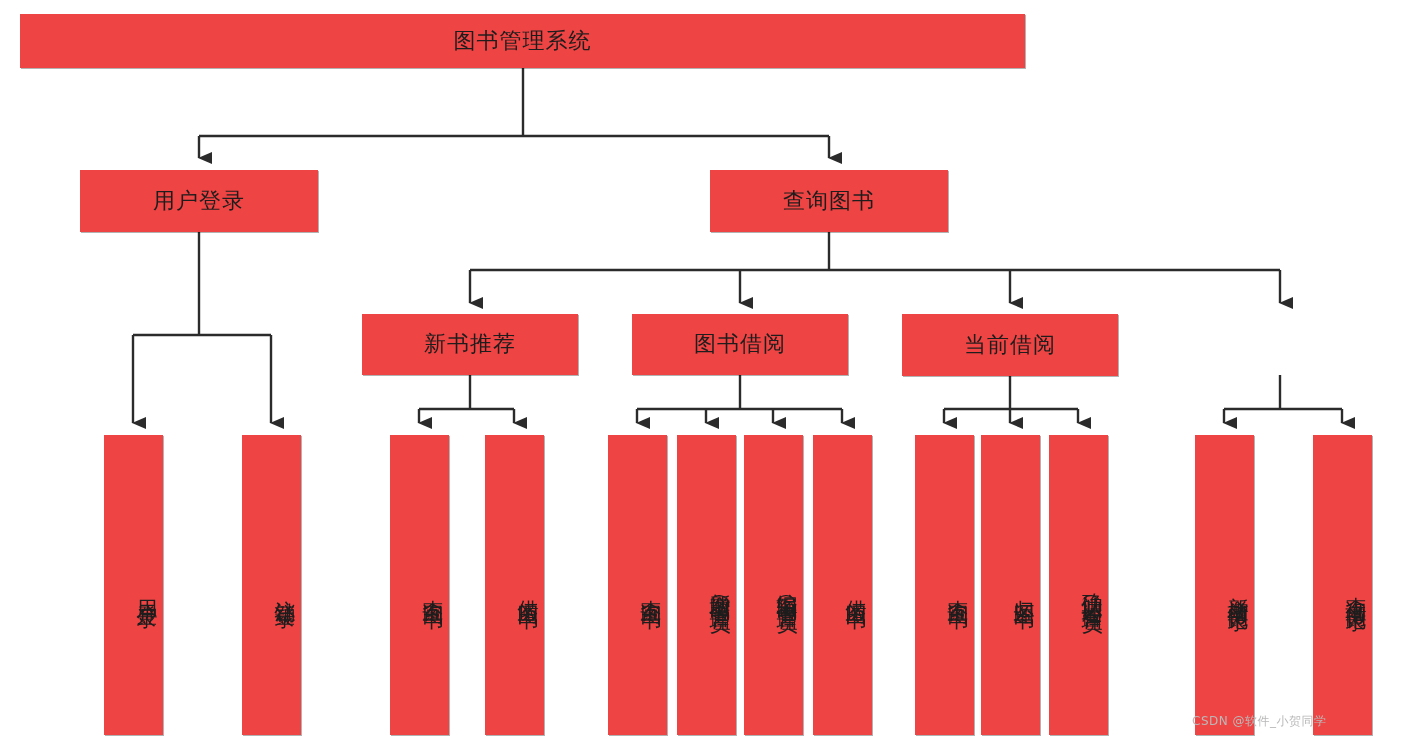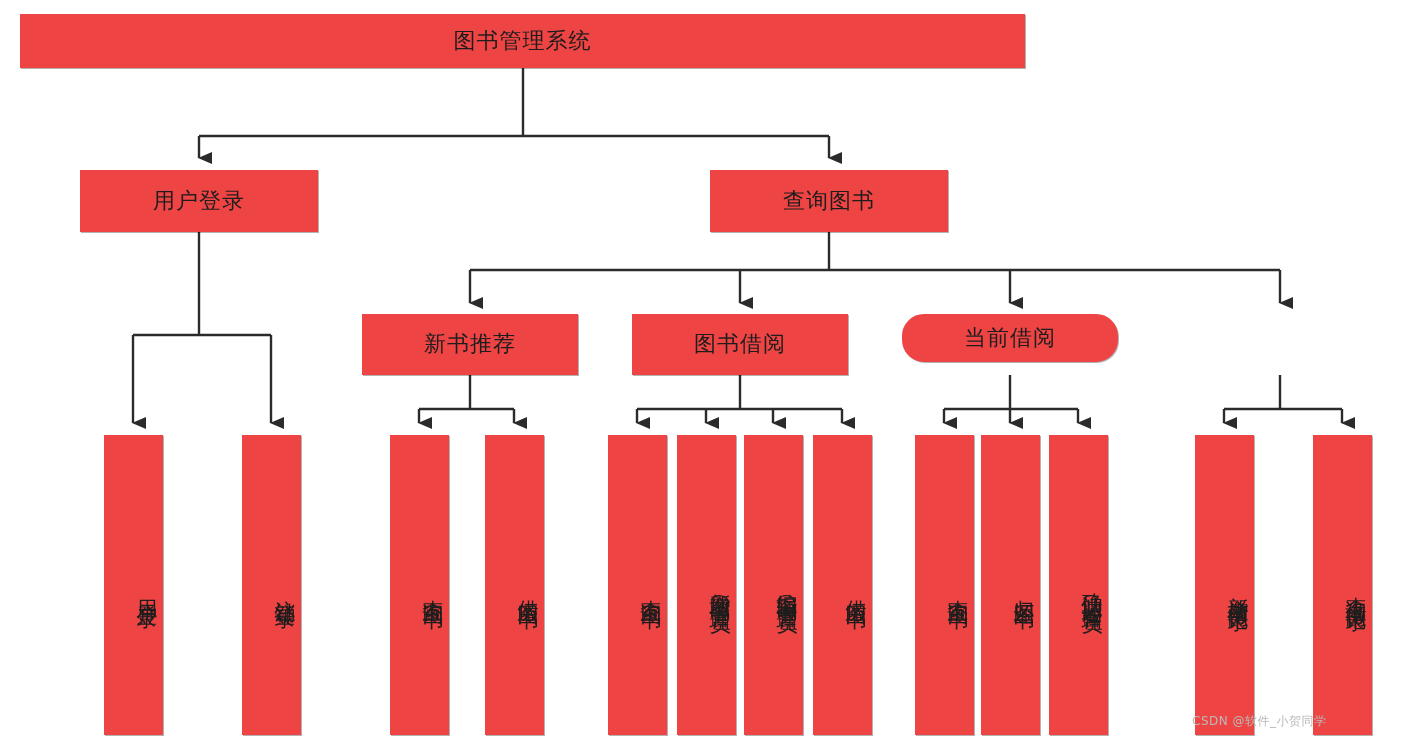--- a/index.html
+++ b/index.html
@@ -115,21 +115,21 @@
   <div class="node h" style="left:710px;top:170px;width:238px;height:62px;">
     <span>查询图书</span>
   </div>
 
   <div class="node h" style="left:362px;top:314px;width:216px;height:61px;align-items:center;">
     <span>新书推荐</span>
   </div>
   <div class="node h" style="left:632px;top:314px;width:216px;height:61px;">
     <span>图书借阅</span>
   </div>
-  <div class="node h" style="left:902px;top:314px;width:216px;height:48px;border-radius:22px;">
+  <div class="node h" style="left:902px;top:314px;width:216px;height:62px;">
     <span>当前借阅</span>
   </div>
 
   <div class="node v" style="left:104px;top:435px;width:59px;height:300px;">
     <span class="lbl">用户登录</span>
   </div>
   <div class="node v" style="left:242px;top:435px;width:59px;height:300px;">
     <span class="lbl">注销登录</span>
   </div>
 

